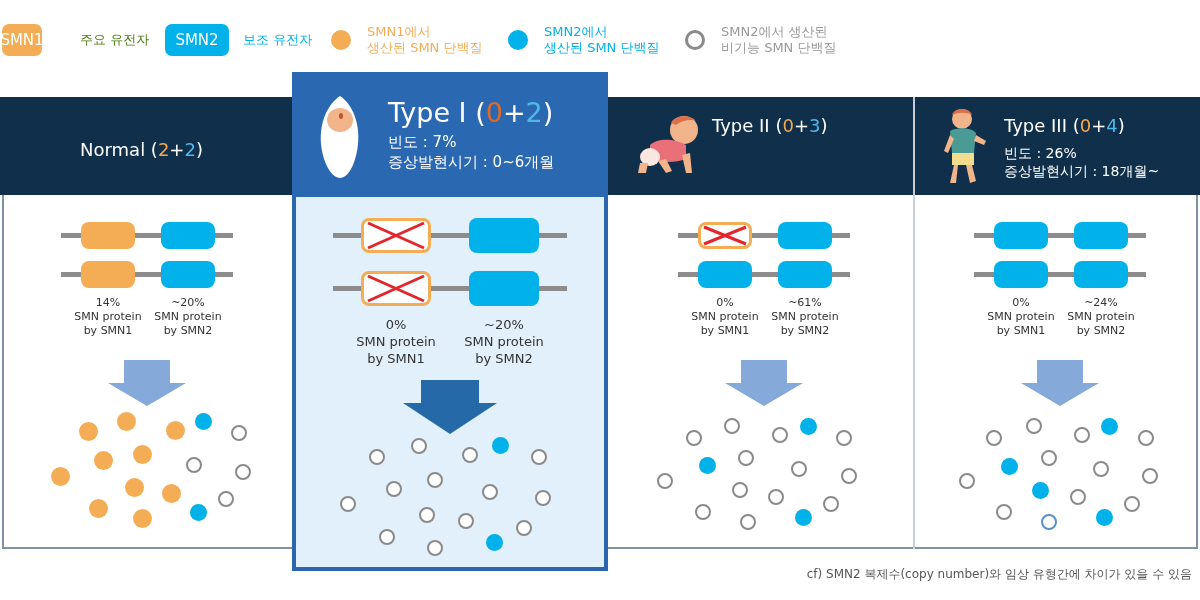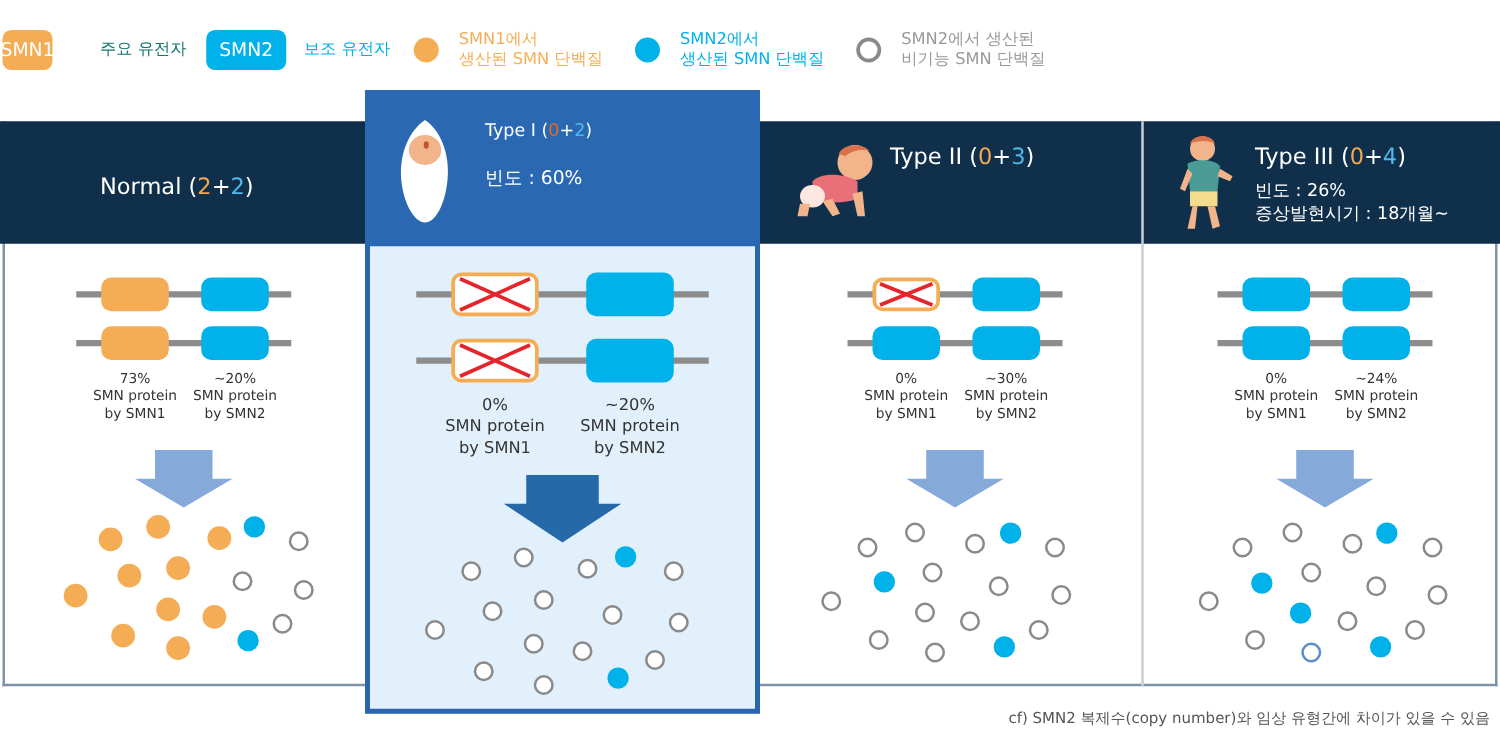--- a/index.html
+++ b/index.html
@@ -52,21 +52,21 @@
 
   .footnote { position: absolute; right: 8px; top: 566px; font-size: 12px; color: #555; white-space: nowrap; }
 </style>
 </head>
 <body>
 
 <div>
   <div class="legend-chip" style="left:2px;top:24px;width:40px;background:#f5ad55;">
       <span>SMN1</span>
     </div>
-  <div class="legend-text" style="left:80px;top:32px;color:#0f766e;">주요 유전자</div>
+  <div class="legend-text" style="left:80px;top:32px;color:#4d7c0f;">주요 유전자</div>
 
   <div class="legend-chip" style="left:165px;top:24px;width:64px;background:#00b1ea;">
       <span>SMN2</span>
     </div>
   <div class="legend-text" style="left:243px;top:32px;color:#00b1ea;">보조 유전자</div>
 
   <div class="legend-dot" style="left:331px;top:30px;background:#f5ad55;"></div>
   <div class="legend-text" style="left:367px;top:24px;color:#f5ad55;">
     <div>SMN1에서</div>
     <div>생산된 SMN 단백질</div>
@@ -95,21 +95,21 @@
   </div>
 
   <div class="line" style="left:61px;top:233px;width:172px;"></div>
   <div class="line" style="left:61px;top:272px;width:172px;"></div>
   <div class="gene g1" style="left:81px;top:222px;width:54px;height:27px;"></div>
   <div class="gene g2" style="left:161px;top:222px;width:54px;height:27px;"></div>
   <div class="gene g1" style="left:81px;top:261px;width:54px;height:27px;"></div>
   <div class="gene g2" style="left:161px;top:261px;width:54px;height:27px;"></div>
 
   <div class="lbl" style="left:63px;top:296px;">
-    <div>73%</div>
+    <div>14%</div>
     <div>SMN protein</div>
     <div>by SMN1</div>
   </div>
   <div class="lbl" style="left:143px;top:296px;">
     <div>~20%</div>
     <div>SMN protein</div>
     <div>by SMN2</div>
   </div>
 
   <svg class="arrow" style="left:106px;top:360px;" width="82" height="48">
@@ -139,25 +139,26 @@
 <div>
   <div class="t1-box"></div>
   <div class="t1-head"></div>
 
   <svg class="abs" style="left:318px;top:94px;" width="44" height="86">
     <path d="M22,2 C34,10 42,28 40,50 C38,70 30,84 22,84 C14,84 5,70 3,50 C1,28 10,10 22,2 Z" fill="#ffffff"></path>
     <ellipse cx="22" cy="26" rx="13" ry="12" fill="#f2b48a"></ellipse>
     <ellipse cx="23" cy="22" rx="2" ry="3" fill="#c0552b"></ellipse>
   </svg>
 
-  <div class="panel-title" style="left:388px;top:97px;font-size:14px;">
+  <div class="panel-title" style="left:388px;top:97px;font-size:27px;">
     <span>Type I</span><span> (</span><span class="c1r">0</span><span>+</span><span class="c2">2</span><span>)</span>
   </div>
   <div class="sub" style="left:388px;top:132px;font-size:15px;line-height:20px;">
-    <div>빈도 : 60%</div>
+    <div>빈도 : 7%</div>
+    <div>증상발현시기 : 0~6개월</div>
   </div>
 
   <div class="line" style="left:333px;top:233px;width:234px;"></div>
   <div class="line" style="left:333px;top:286px;width:234px;"></div>
   <div class="gene gx" style="left:361px;top:218px;width:70px;height:35px;">
     <svg viewBox="0 0 64 29" preserveAspectRatio="none">
         <line x1="4" y1="2" x2="60" y2="27" stroke="#e3262b" stroke-width="3"></line>
         <line x1="60" y1="2" x2="4" y2="27" stroke="#e3262b" stroke-width="3"></line>
       </svg>
   </div>
@@ -232,21 +233,21 @@
   <div class="gene g2" style="left:778px;top:222px;width:54px;height:27px;"></div>
   <div class="gene g2" style="left:698px;top:261px;width:54px;height:27px;"></div>
   <div class="gene g2" style="left:778px;top:261px;width:54px;height:27px;"></div>
 
   <div class="lbl" style="left:680px;top:296px;">
     <div>0%</div>
     <div>SMN protein</div>
     <div>by SMN1</div>
   </div>
   <div class="lbl" style="left:760px;top:296px;">
-    <div>~30%</div>
+    <div>~61%</div>
     <div>SMN protein</div>
     <div>by SMN2</div>
   </div>
 
   <svg class="arrow" style="left:723px;top:360px;" width="82" height="48">
     <polygon points="18,0 64,0 64,23 80,23 41,46 2,23 18,23" fill="#85a9d8"></polygon>
   </svg>
 
   <div>
     <div class="dot e" style="left:686px;top:430px;"></div>

